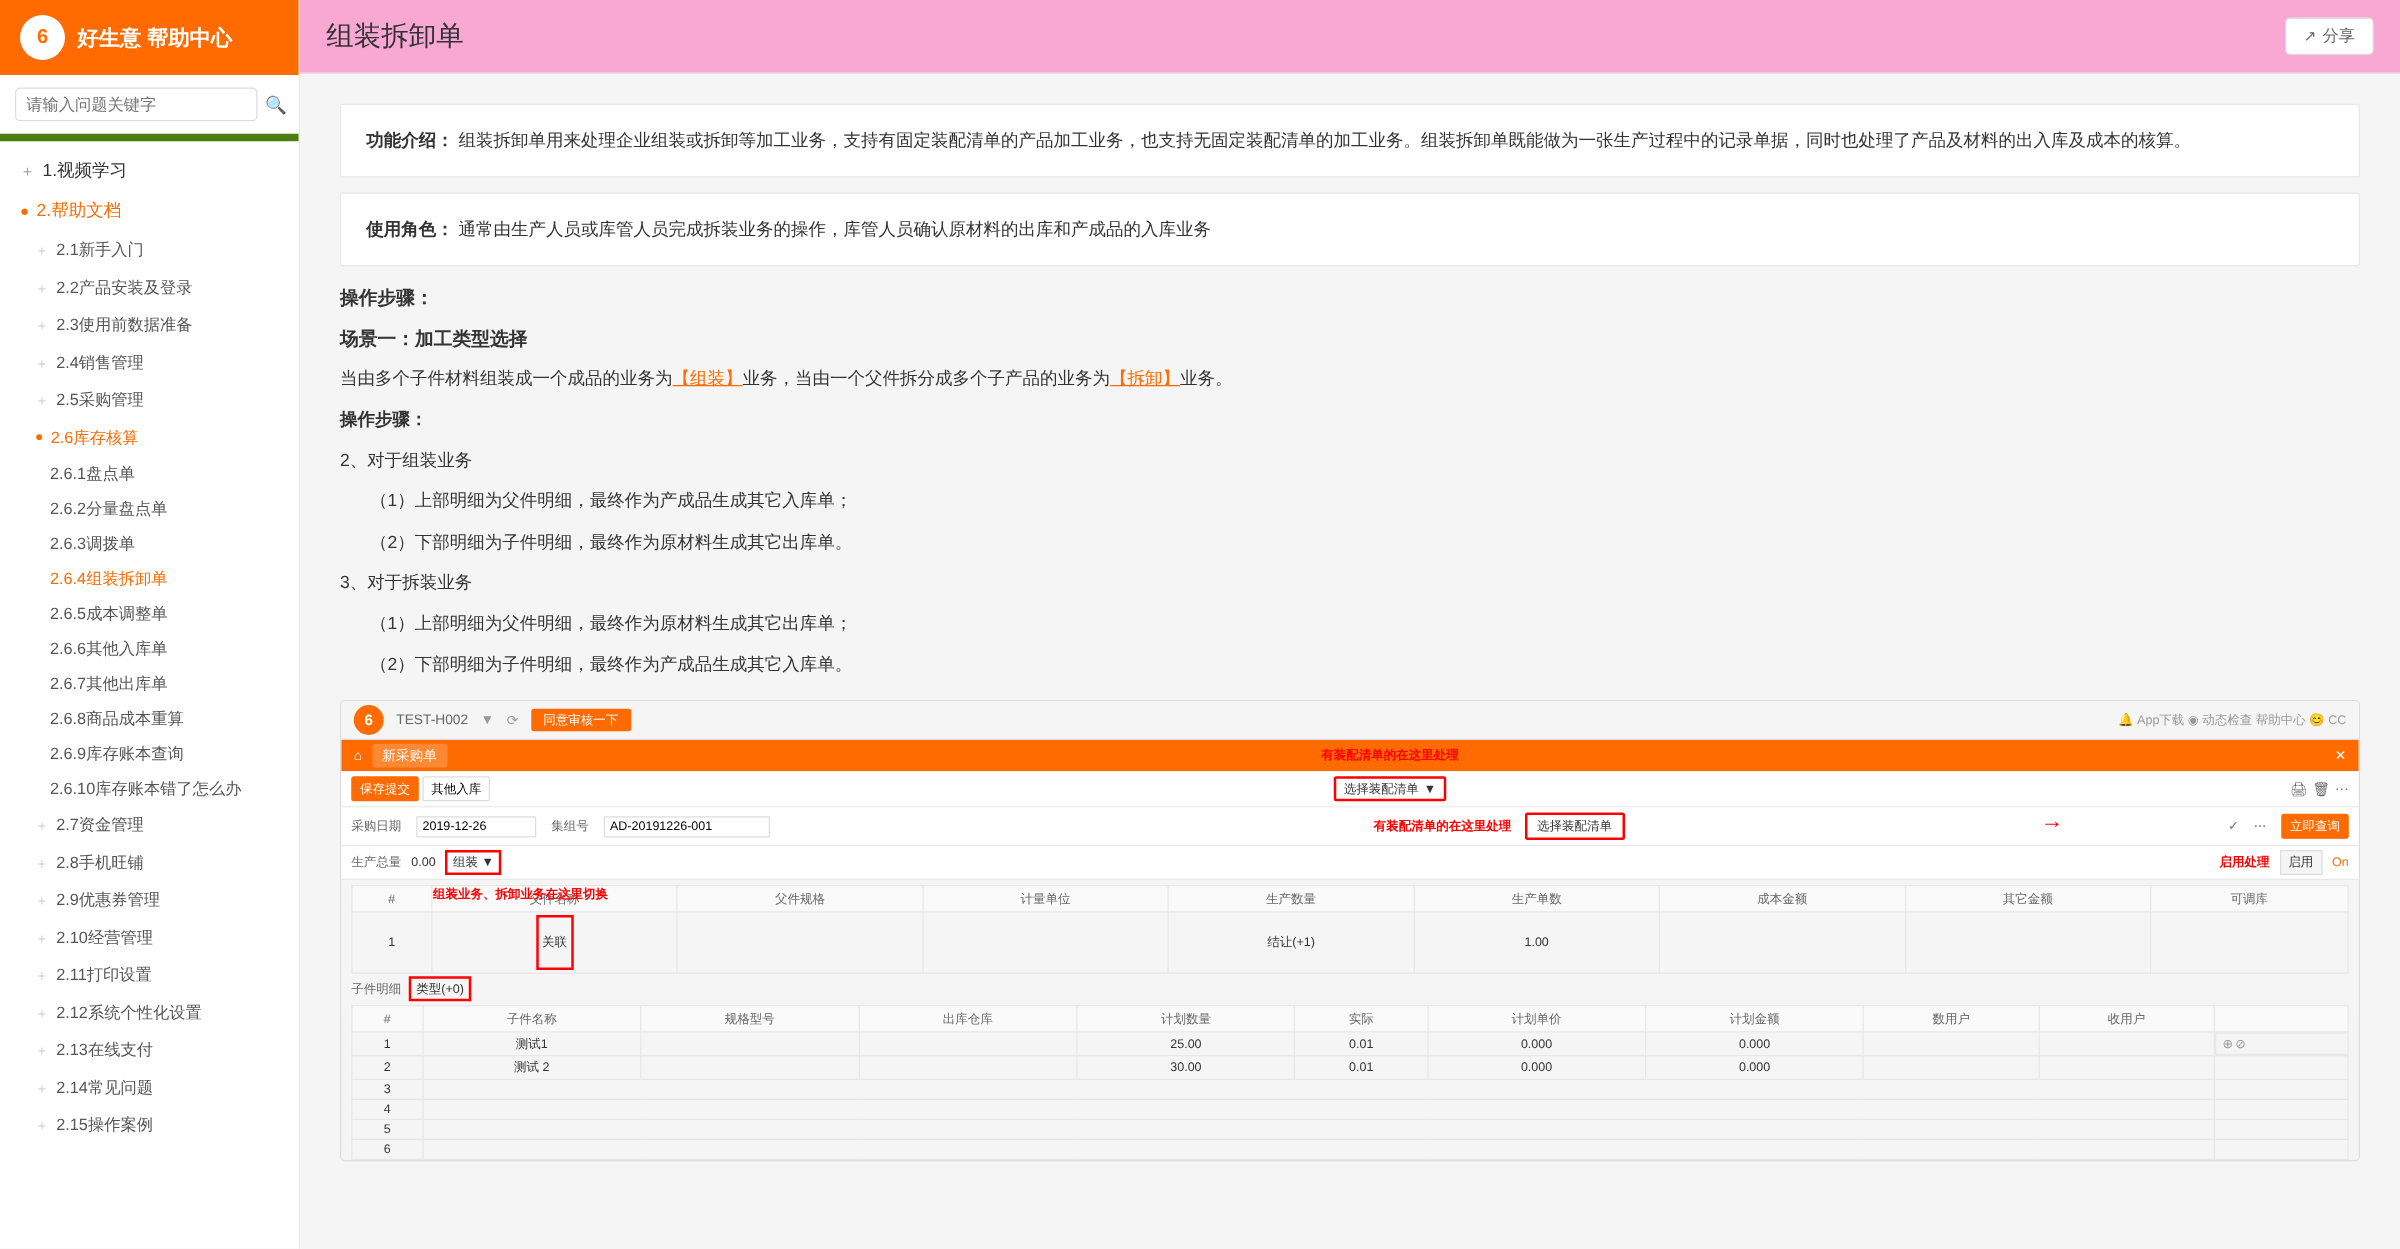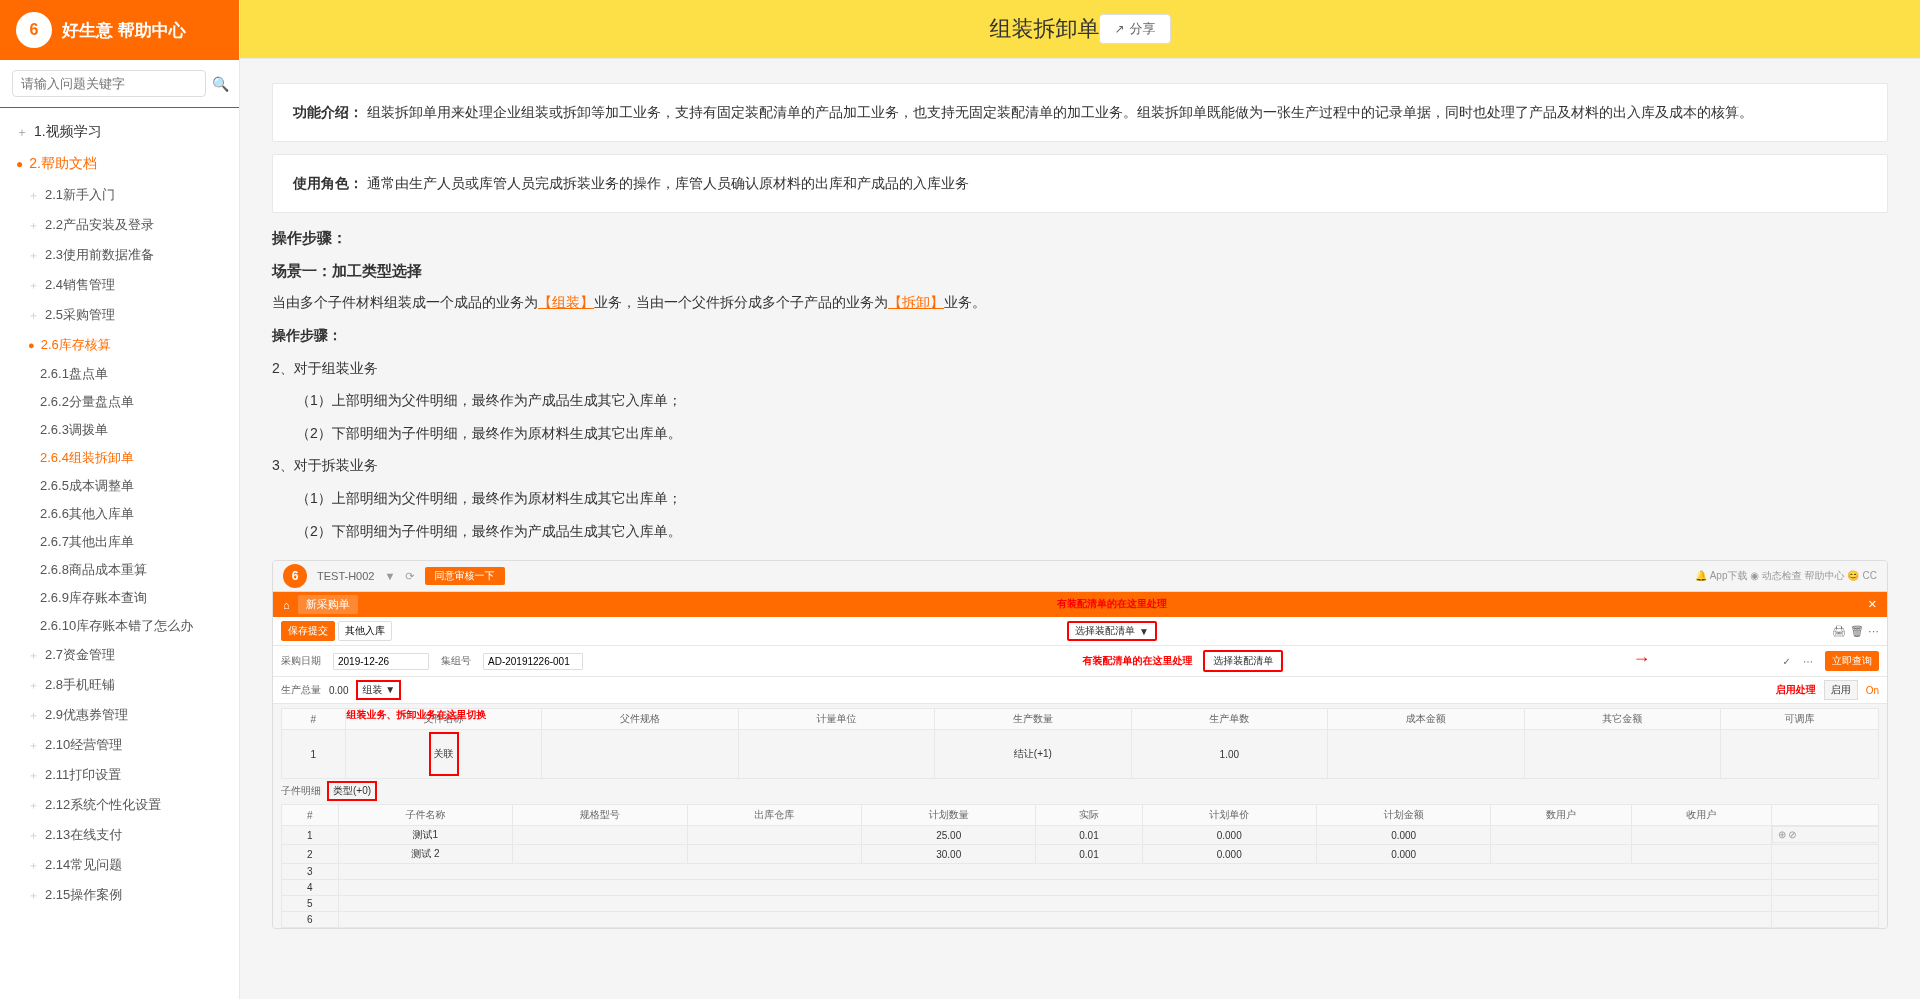--- a/index.html
+++ b/index.html
@@ -25,21 +25,21 @@
     #logo-circle {
       width: 36px; height: 36px;
       background: #fff;
       border-radius: 50%;
       display: flex; align-items: center; justify-content: center;
       font-weight: bold; color: #ff6b00; font-size: 16px;
     }
     #logo-text { color: #fff; font-size: 17px; font-weight: bold; }
     #search-area {
       padding: 10px 12px;
-      border-bottom: 1px solid #4d7c0f;
+      border-bottom: 6px solid #4d7c0f;
       display: flex; align-items: center; gap: 6px;
     }
     #search-input {
       flex: 1;
       border: 1px solid #ddd;
       border-radius: 4px;
       padding: 5px 8px;
       font-size: 13px;
       outline: none;
       color: #999;
@@ -86,24 +86,24 @@
     }
     .nav-leaf.active { color: #ff6b00; }
 
     
     #main {
       flex: 1;
       overflow-y: auto;
       background: #f5f5f5;
     }
     #main-header {
-      background: #fde047;
+      background: #f9a8d4;
       padding: 14px 21px;
       border-bottom: 1px solid #e8e8e8;
-      display: flex; align-items: center; justify-content: center;
+      display: flex; align-items: center; justify-content: space-between;
     }
     #page-title { font-size: 22px; color: #333; font-weight: normal; }
     #share-btn {
       border: 1px solid #ddd;
       border-radius: 4px;
       padding: 5px 14px;
       cursor: pointer;
       font-size: 13px;
       color: #666;
       background: #fff;
@@ -398,21 +398,21 @@
             <span style="color:#666;cursor:pointer;">🖨</span>
             <span style="color:#666;cursor:pointer;">🗑</span>
             <span style="color:#666;cursor:pointer;">···</span>
           </div>
         </div>
 
         <div style="background:#fff;padding:4px 8px;border-bottom:1px solid #e8e8e8;display:flex;align-items:center;gap:12px;font-size:10px;">
           <span style="color:#666;font-family:Liberation Mono, monospace;">采购日期</span>
           <input class="mock-input" value="2019-12-26" style="width: 96px;">
           <span style="color:#666;">集组号</span>
-          <input class="mock-input" value="AD-20191226-001" style="width: 100px;">
+          <input class="mock-input" value="AD-20191226-001" style="width: 133px;">
           <div style="flex:1;text-align:center;position:relative;">
             <span style="color:red;font-weight:bold;font-size:10px;">有装配清单的在这里处理</span>
             <span style="color:red;font-size:18px;position:absolute;right:120px;top:-4px;">→</span>
             <div style="display:inline-flex;align-items:center;gap:4px;margin-left:8px;">
               <div style="border:2px solid red;padding:2px 8px;border-radius:2px;">选择装配清单</div>
             </div>
           </div>
           <span style="color:#666;cursor:pointer;">✓</span>
           <span style="color:#666;cursor:pointer;">⋯</span>
           <button class="mock-btn primary" style="font-size:10px;">立即查询</button>

